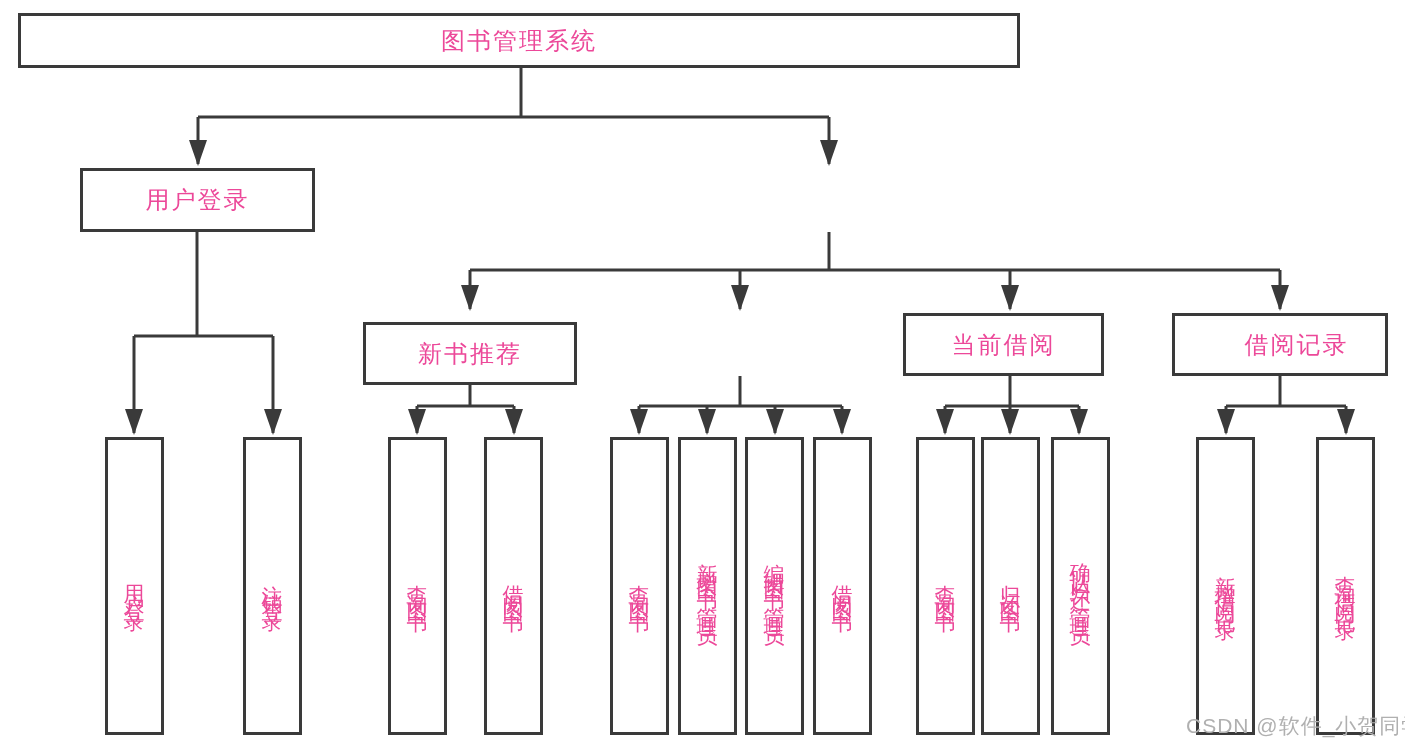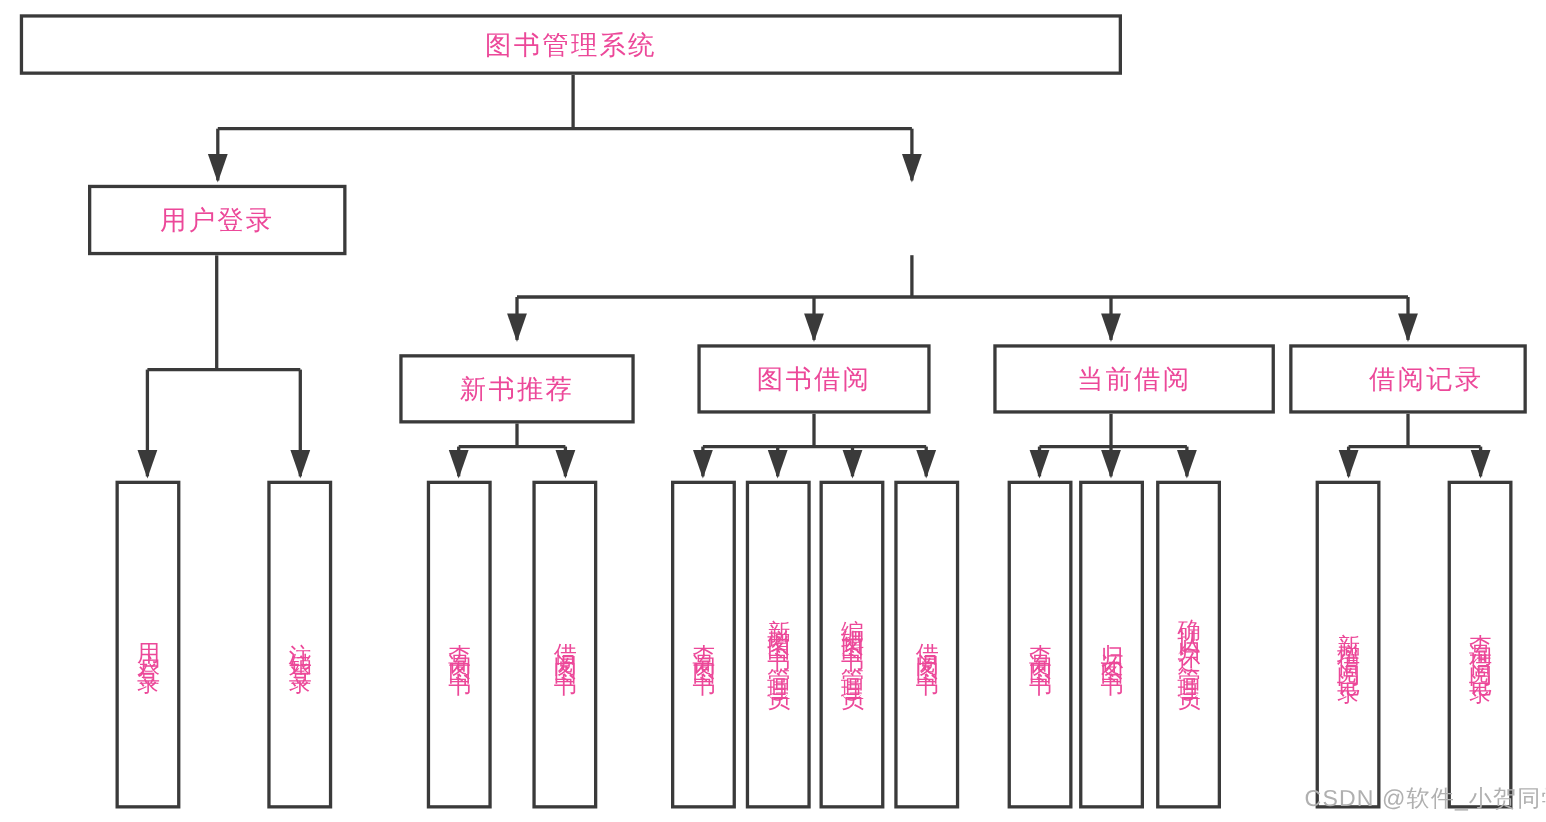--- a/index.html
+++ b/index.html
@@ -16,21 +16,21 @@
   .vtext{
     writing-mode:vertical-rl;text-orientation:mixed;
     font-size:21px;letter-spacing:9px;line-height:1;white-space:nowrap;
   }
   
   .n-root{left:18px;top:13px;width:1002px;height:55px;}
   .n-l1a{left:80px;top:168px;width:235px;height:64px;}
   .n-l1b{left:711px;top:168px;width:236px;height:64px;}
   .n-l2a{left:363px;top:322px;width:214px;height:63px;}
   .n-l2b{left:634px;top:313px;width:212px;height:63px;}
-  .n-l2c{left:903px;top:313px;width:256px;height:63px;}
+  .n-l2c{left:903px;top:313px;width:201px;height:63px;}
   .n-l2d{left:1172px;top:313px;width:216px;height:63px;padding-left:33px;}
   
   .leaf{top:437px;height:298px;width:59px;}
   .lf0{left:105px;}  .lf1{left:243px;}
   .lf2{left:388px;}  .lf3{left:484px;}
   .lf4{left:610px;}  .lf5{left:678px;}  .lf6{left:745px;}  .lf7{left:813px;}
   .lf8{left:916px;}  .lf9{left:981px;}  .lf10{left:1051px;}
   .lf11{left:1196px;} .lf12{left:1316px;}
   .watermark{
     position:absolute;left:1186px;top:712px;z-index:5;
@@ -112,23 +112,20 @@
     <span class="htext">图书管理系统</span>
   </div>
 
   <div class="box n-l1a">
     <span class="htext">用户登录</span>
   </div>
 
   <div class="box n-l2a">
     <span class="htext">新书推荐</span>
   </div>
-  <div class="box n-l2b">
-    <span class="htext">图书借阅</span>
-  </div>
   <div class="box n-l2c">
     <span class="htext">当前借阅</span>
   </div>
   <div class="box n-l2d">
     <span class="htext">借阅记录</span>
   </div>
 
   <div class="box leaf lf0">
     <span class="vtext">用户登录</span>
   </div>

